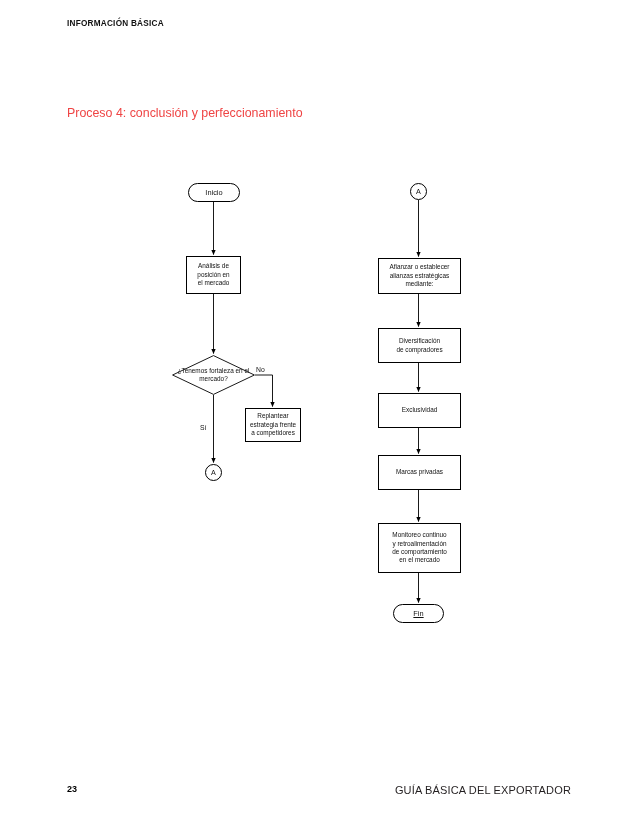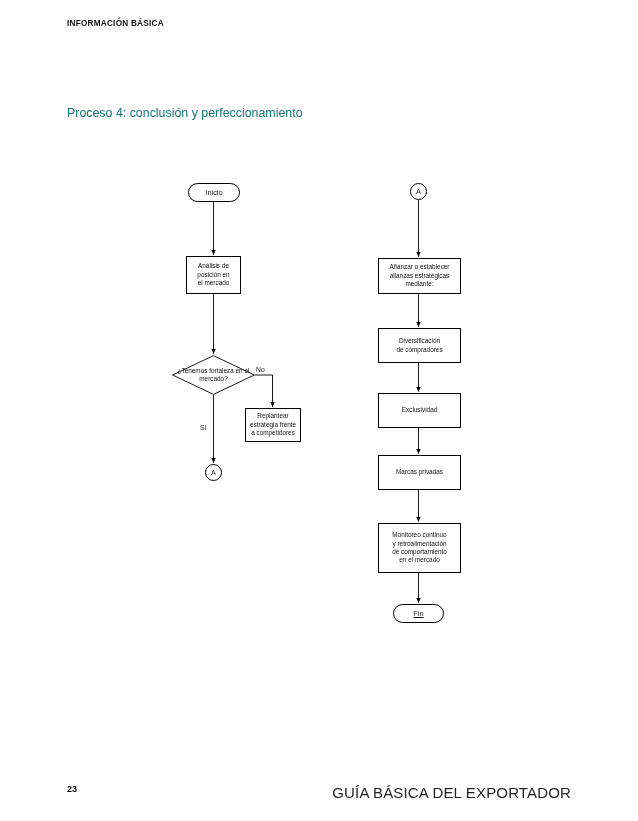--- a/index.html
+++ b/index.html
@@ -62,21 +62,21 @@
     width: 319px;
     height: 1px;
     background: #b9b9b9;
   }
 
   .subtitle {
     position: absolute;
     left: 67px;
     top: 106px;
     font-size: 12.4px;
-    color: #0f766e;
+    color: #ef4444;
     white-space: nowrap;
   }
 
   
   .chart {
     position: absolute;
     left: 0;
     top: 0;
     width: 540px;
     height: 821px;
@@ -155,21 +155,21 @@
     left: 67px;
     top: 784px;
     font-size: 9px;
     font-weight: bold;
     color: #000000;
   }
   .footer-title {
     position: absolute;
     right: 67px;
     top: 784px;
-    font-size: 15px;
+    font-size: 11px;
     color: #231f20;
     letter-spacing: 0.15px;
     white-space: nowrap;
   }
 </style>
 </head>
 <body>
 
 <div class="page">
 

